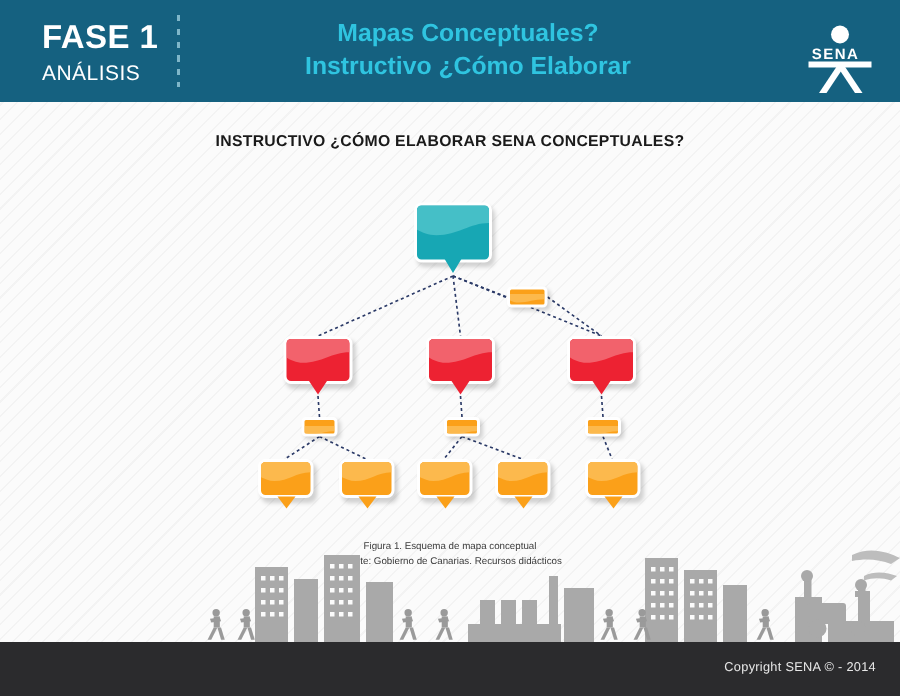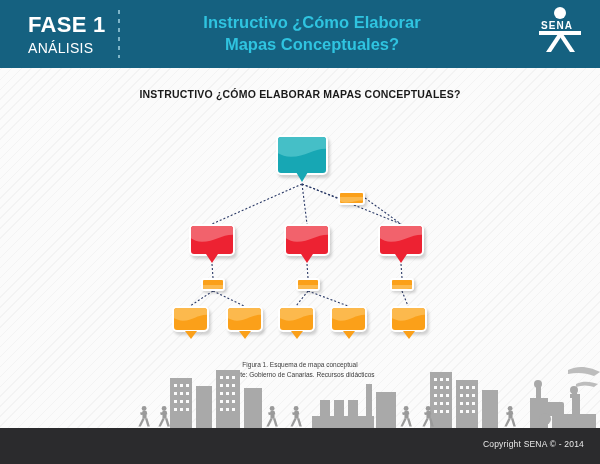--- a/index.html
+++ b/index.html
@@ -41,21 +41,21 @@
       #7fb6c9 0px,#7fb6c9 4px, rgba(0,0,0,0) 4px, rgba(0,0,0,0) 9px);
   }
   .header-title{
     flex:1;text-align:center;
     color:#2fc4e0;
     font-size:16.5px;font-weight:bold;line-height:1.32;
     padding:0 14px 0 4px;box-sizing:border-box;
   }
   .sena-logo{
     width:86px;height:60px;position:relative;
-    display:flex;align-items:flex-start;justify-content:center;
+    display:flex;align-items:flex-end;justify-content:center;
   }
 
   
   .main-title{
     position:absolute;left:0;top:88px;width:600px;
     text-align:center;
     font-size:10.5px;font-weight:bold;color:#1a1a1a;
     letter-spacing:0.2px;
   }
 
@@ -120,36 +120,36 @@
   <div class="header">
 
     <div class="phase-block">
       <div class="phase-title">FASE 1</div>
       <div class="phase-sub">ANÁLISIS</div>
     </div>
 
     <div class="divider"></div>
 
     <div class="header-title">
+      <div>Mapas Conceptuales?</div>
       <div>Instructivo ¿Cómo Elaborar</div>
-      <div>Mapas Conceptuales?</div>
     </div>
 
     <div class="sena-logo">
       <svg width="60" height="50" viewBox="0 0 60 50">
         <circle cx="33" cy="9" r="6" fill="#ffffff"></circle>
         <text x="30" y="25" font-family="Liberation Sans, sans-serif" font-size="10" font-weight="bold" fill="#ffffff" text-anchor="middle" letter-spacing="1">SENA</text>
         <rect x="12" y="27" width="42" height="4" fill="#ffffff"></rect>
         <polygon points="31,30 36,30 48,48 43,48" fill="#ffffff"></polygon>
         <polygon points="31,30 36,30 24,48 19,48" fill="#ffffff"></polygon>
       </svg>
     </div>
   </div>
 
-  <div class="main-title">INSTRUCTIVO ¿CÓMO ELABORAR MAPAS CONCEPTUALES?</div>
+  <div class="main-title">INSTRUCTIVO ¿CÓMO ELABORAR SENA CONCEPTUALES?</div>
 
   <div class="diagram">
     <svg width="600" height="464">
       <g stroke="#2b3a67" stroke-width="1.1" stroke-dasharray="2,2" fill="none">
 
         <line x1="302" y1="184" x2="212" y2="224"></line>
         <line x1="302" y1="184" x2="307" y2="224"></line>
         <line x1="302" y1="184" x2="401" y2="224"></line>
 
         <line x1="302" y1="184" x2="338" y2="198"></line>

